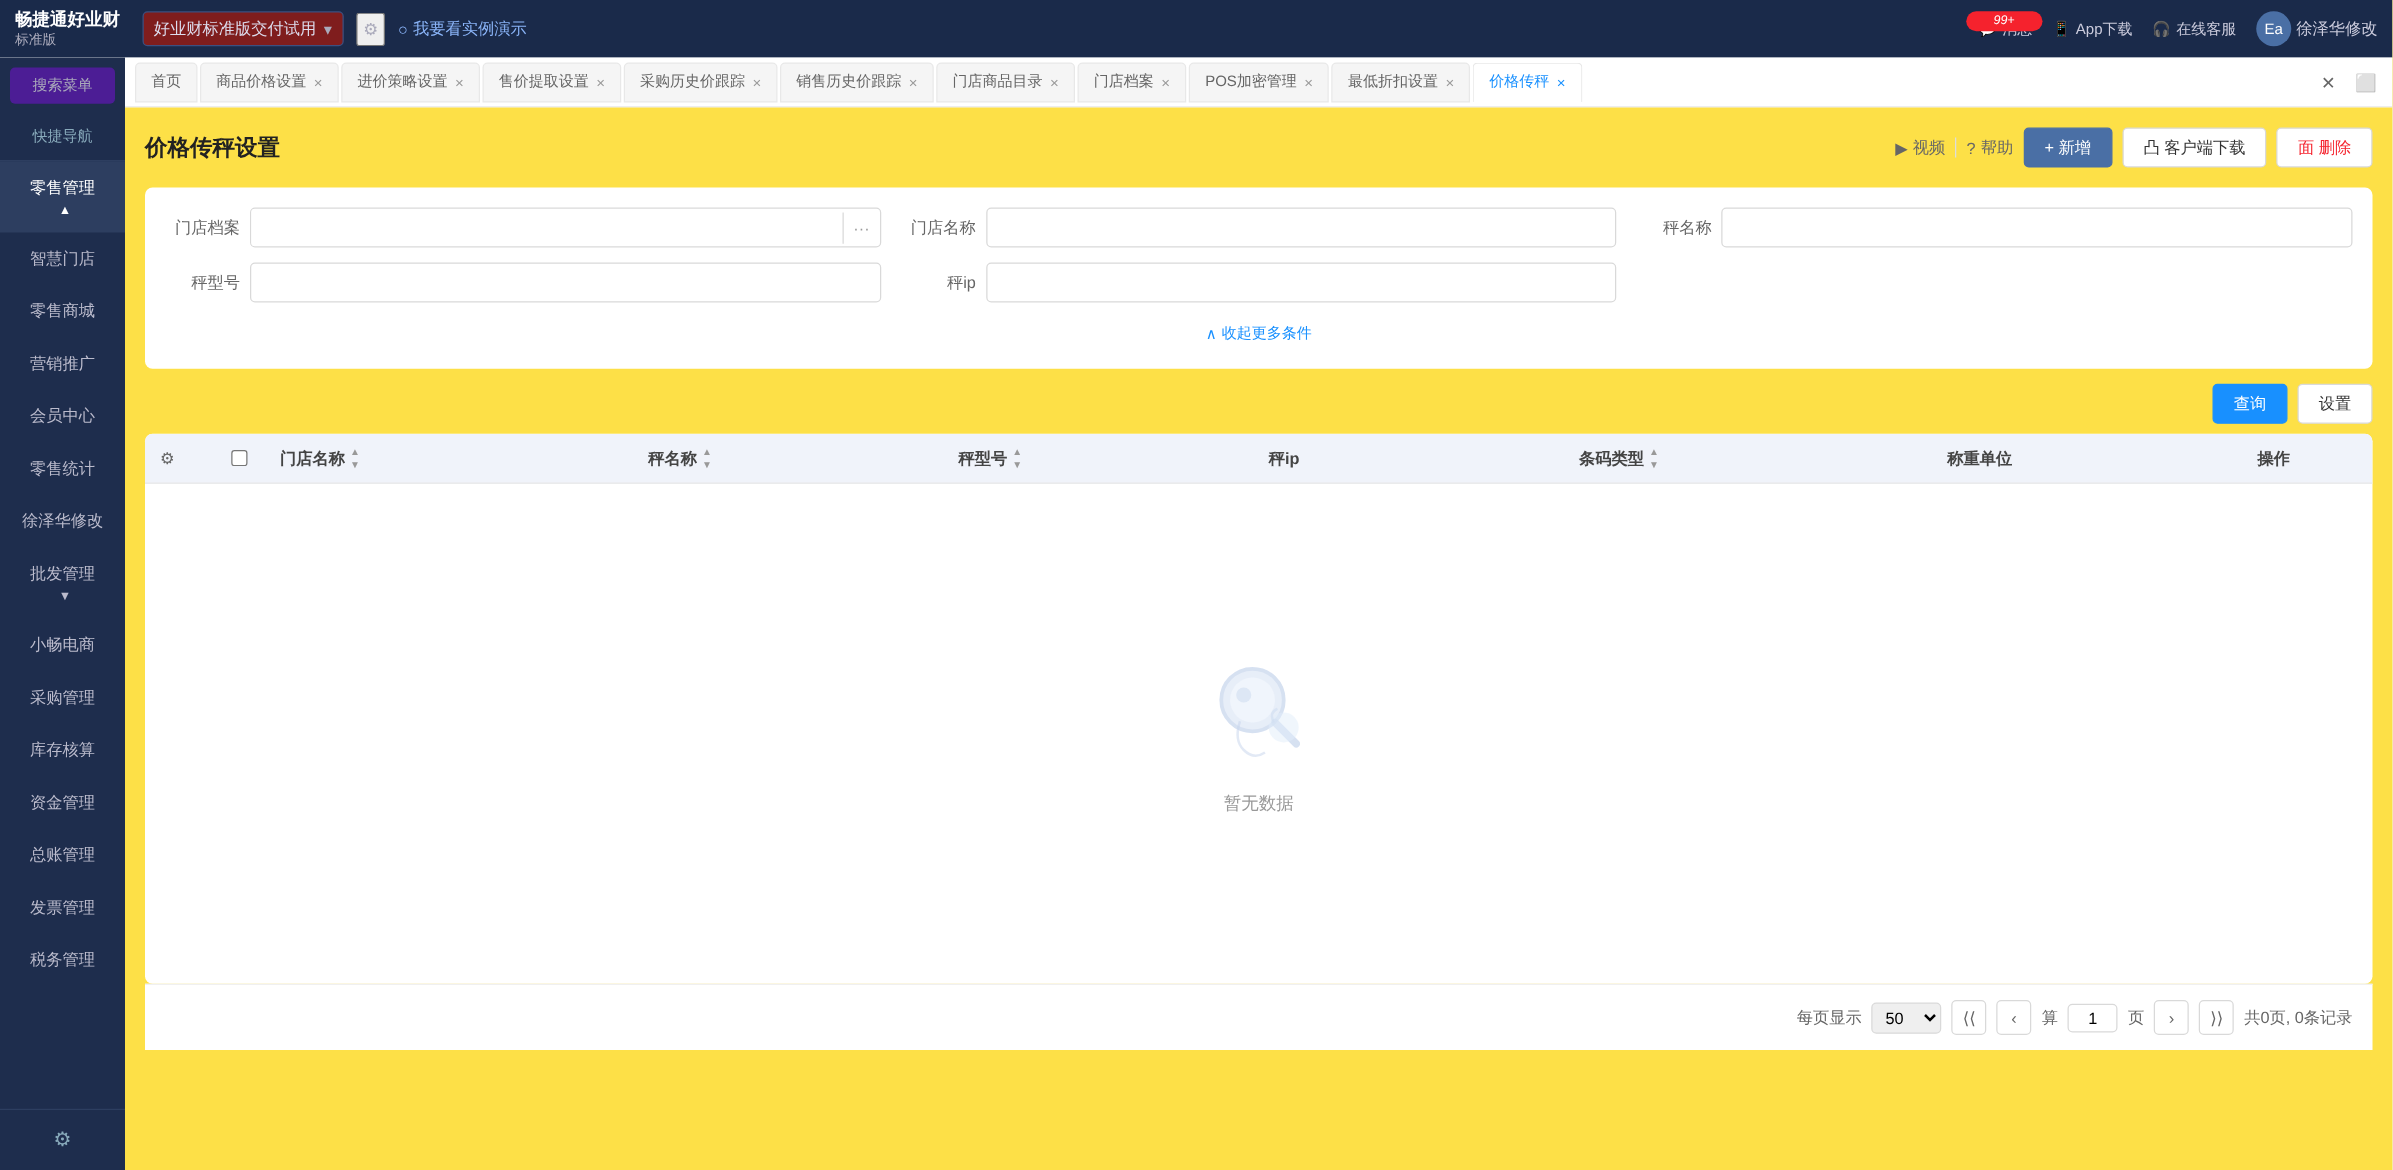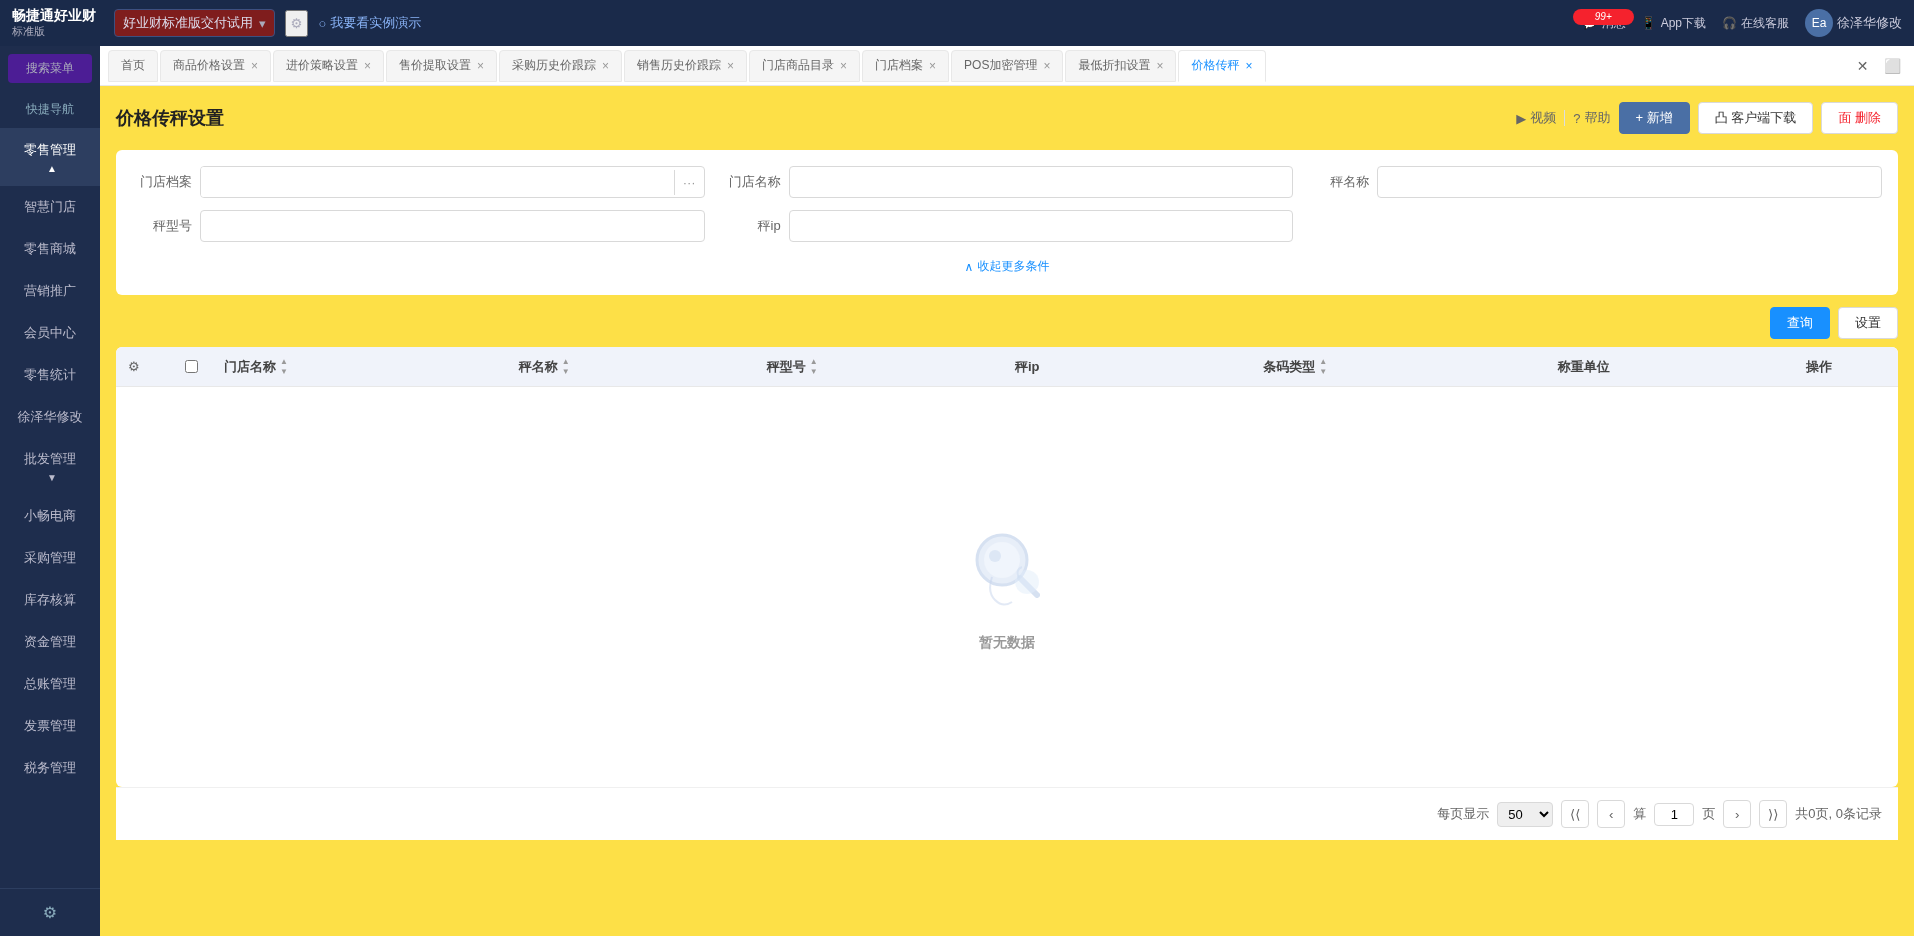--- a/index.html
+++ b/index.html
@@ -75,21 +75,21 @@
     .collapse-btn { background: transparent; border: none; color: #1890ff; font-size: 12px; cursor: pointer; display: flex; align-items: center; gap: 4px; }
     .collapse-row { display: flex; justify-content: center; padding: 4px 0; }
 
     
     .data-table { background: #fff; border-radius: 6px; overflow: hidden; }
     .table-header { display: flex; align-items: center; background: #f0f3fa; border-bottom: 1px solid #e8e8e8; }
     .table-settings-btn { padding: 8px 12px; cursor: pointer; color: #666; }
     .table-checkbox { width: 40px; display: flex; justify-content: center; padding: 8px; }
     .table-col { display: flex; align-items: center; gap: 4px; padding: 10px 8px; font-size: 13px; font-weight: 600; color: #444; }
     .sort-arrows { display: flex; flex-direction: column; gap: 1px; font-size: 8px; color: #999; }
-    .table-body { min-height: 400px; display: flex; flex-direction: column; align-items: center; justify-content: center; font-weight: bold; }
+    .table-body { min-height: 400px; display: flex; flex-direction: column; align-items: center; justify-content: center; }
     .empty-state { display: flex; flex-direction: column; align-items: center; gap: 12px; padding: 60px 20px; }
     .empty-text { color: #999; font-size: 14px; }
 
     
     .pagination { padding: 12px 16px; background: #fff; border-top: 1px solid #f0f0f0; display: flex; align-items: center; justify-content: flex-end; gap: 8px; font-size: 13px; color: #666; }
     .page-size-select { border: 1px solid #d9d9d9; border-radius: 4px; padding: 3px 6px; font-size: 13px; }
     .page-btn { width: 28px; height: 28px; display: flex; align-items: center; justify-content: center; border: 1px solid #d9d9d9; border-radius: 4px; background: #fff; cursor: pointer; color: #666; }
     .page-input { width: 40px; border: 1px solid #d9d9d9; border-radius: 4px; padding: 3px 6px; text-align: center; font-size: 13px; }
 
     

